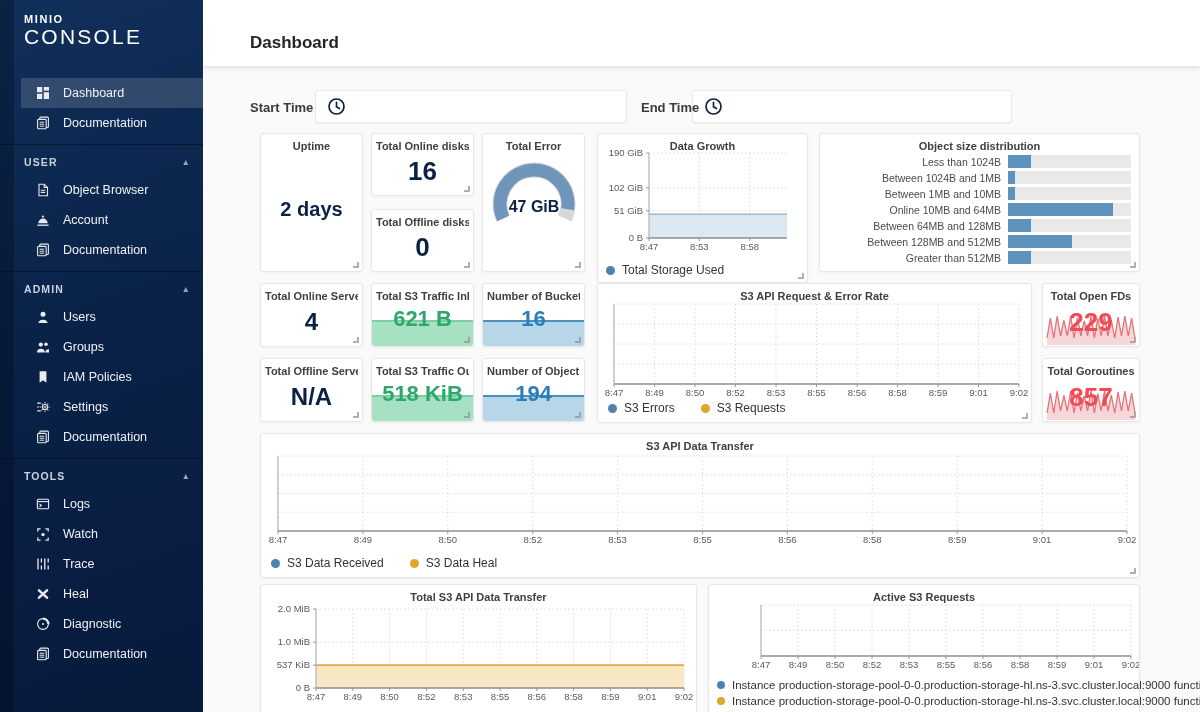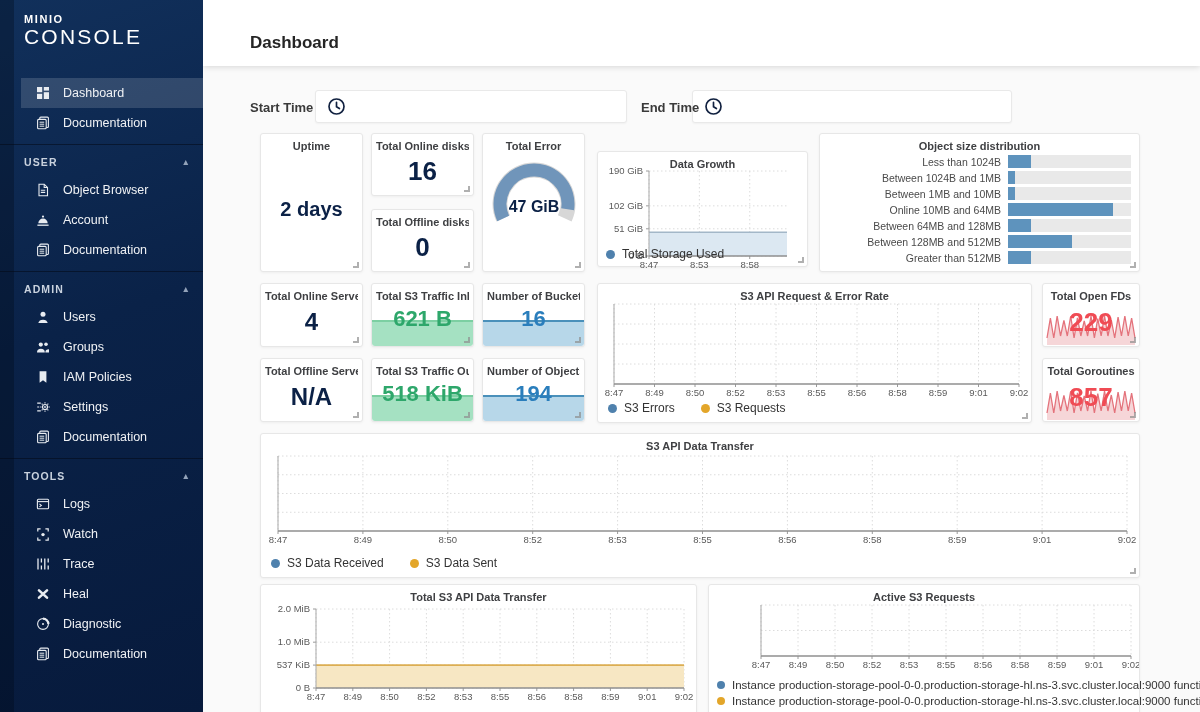--- a/index.html
+++ b/index.html
@@ -65,21 +65,21 @@
          border-right:2px solid #8f8f8f; border-bottom:2px solid #8f8f8f; opacity:.7;
          cursor:nwse-resize; z-index:3; }
   .flexcol { display:flex; flex-direction:column; }
   .metric { text-align:center; font-weight:700; color:#0b2146; }
   .mid { margin:auto 0; padding-bottom:4px; }
 
   #card-uptime   { left:57px;  top:133px; width:103px; height:139px; }
   #card-ondisks  { left:168px; top:133px; width:103px; height:63px; }
   #card-offdisks { left:168px; top:209px; width:103px; height:63px; }
   #card-tdata    { left:279px; top:133px; width:103px; height:139px; }
-  #card-dg       { left:394px; top:151px; width:211px; height:116px; }
+  #card-dg       { left:394px; top:133px; width:211px; height:150px; }
   #card-osd      { left:616px; top:133px; width:321px; height:139px; }
   #card-onsrv    { left:57px;  top:283px; width:103px; height:64px; }
   #card-inb      { left:168px; top:283px; width:103px; height:64px; }
   #card-bkt      { left:279px; top:283px; width:103px; height:64px; }
   #card-rr       { left:394px; top:283px; width:435px; height:140px; }
   #card-fds      { left:839px; top:283px; width:98px;  height:64px; }
   #card-offsrv   { left:57px;  top:358px; width:103px; height:64px; }
   #card-outb     { left:168px; top:358px; width:103px; height:64px; }
   #card-obj      { left:279px; top:358px; width:103px; height:64px; }
   #card-gor      { left:839px; top:358px; width:98px;  height:64px; }
@@ -618,21 +618,21 @@
           <line x1="17" y1="97" x2="866" y2="97" stroke="#8f8f8f" stroke-width="1.6"></line>
         </svg>
       </div>
     <div class="legend" id="legend-dt">
         <span class="lg-item">
           <span class="dot" style="background: rgb(79, 129, 173);"></span>
           <span>S3 Data Received</span>
         </span>
         <span class="lg-item">
           <span class="dot" style="background: rgb(227, 166, 42);"></span>
-          <span>S3 Data Sent</span>
+          <span>S3 Data Heal</span>
         </span>
       </div>
     <span class="rsz"></span>
   </section>
 
   <section class="card" id="card-ts">
     <h3>Total S3 API Data Transfer</h3>
     <div class="plot" id="plot-ts">
         <svg width="435" height="138">
           <line x1="55" y1="24" x2="423" y2="24" stroke="#dcdcdc" stroke-dasharray="1.5,2.5" fill="none"></line>

